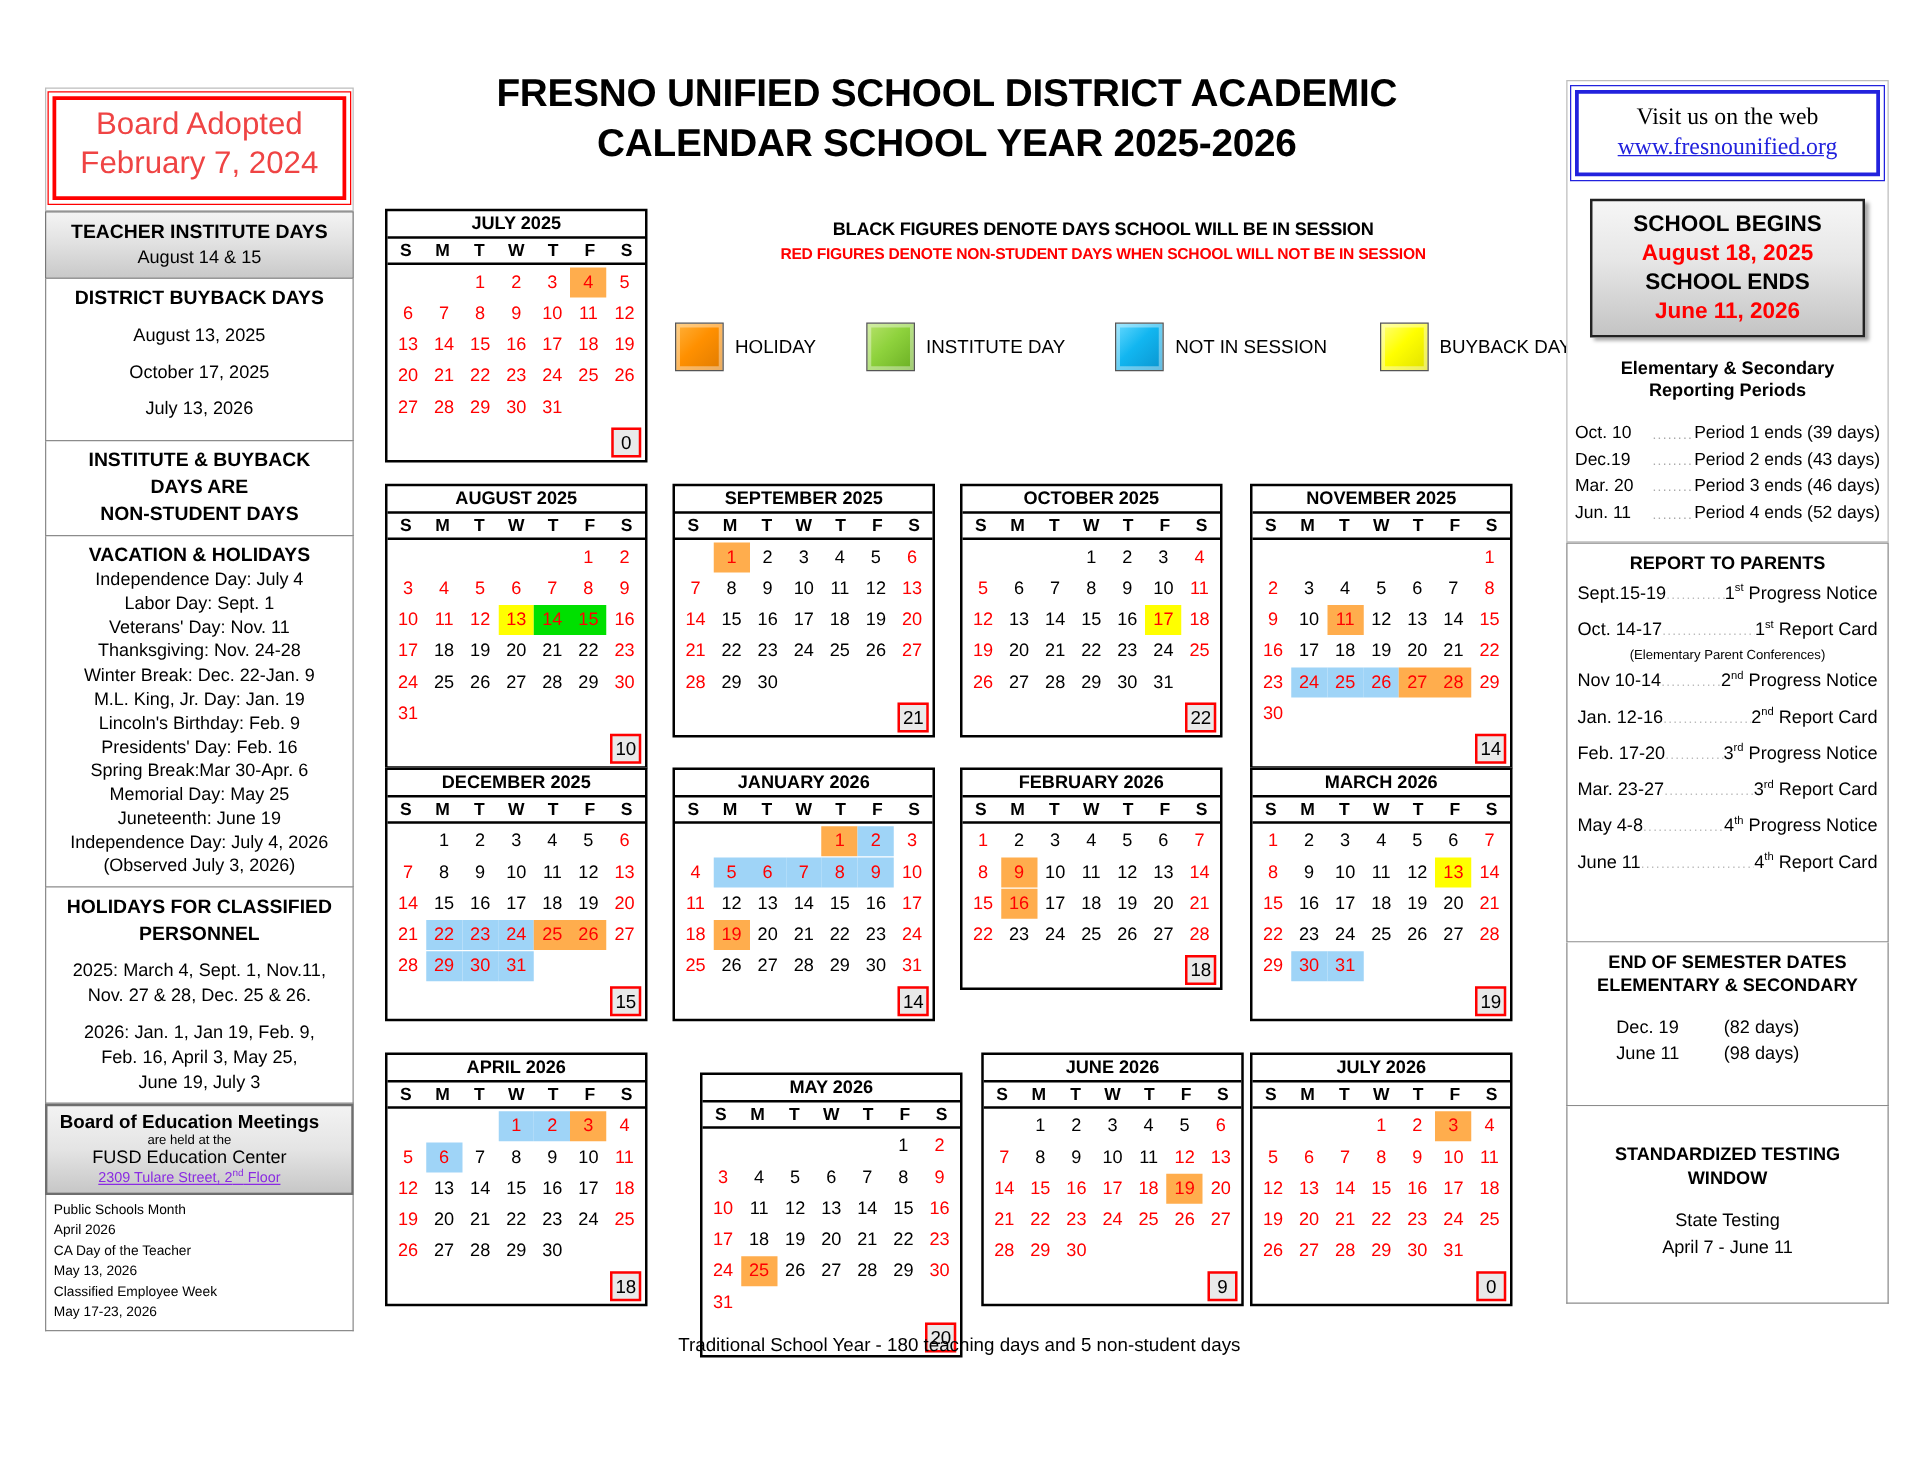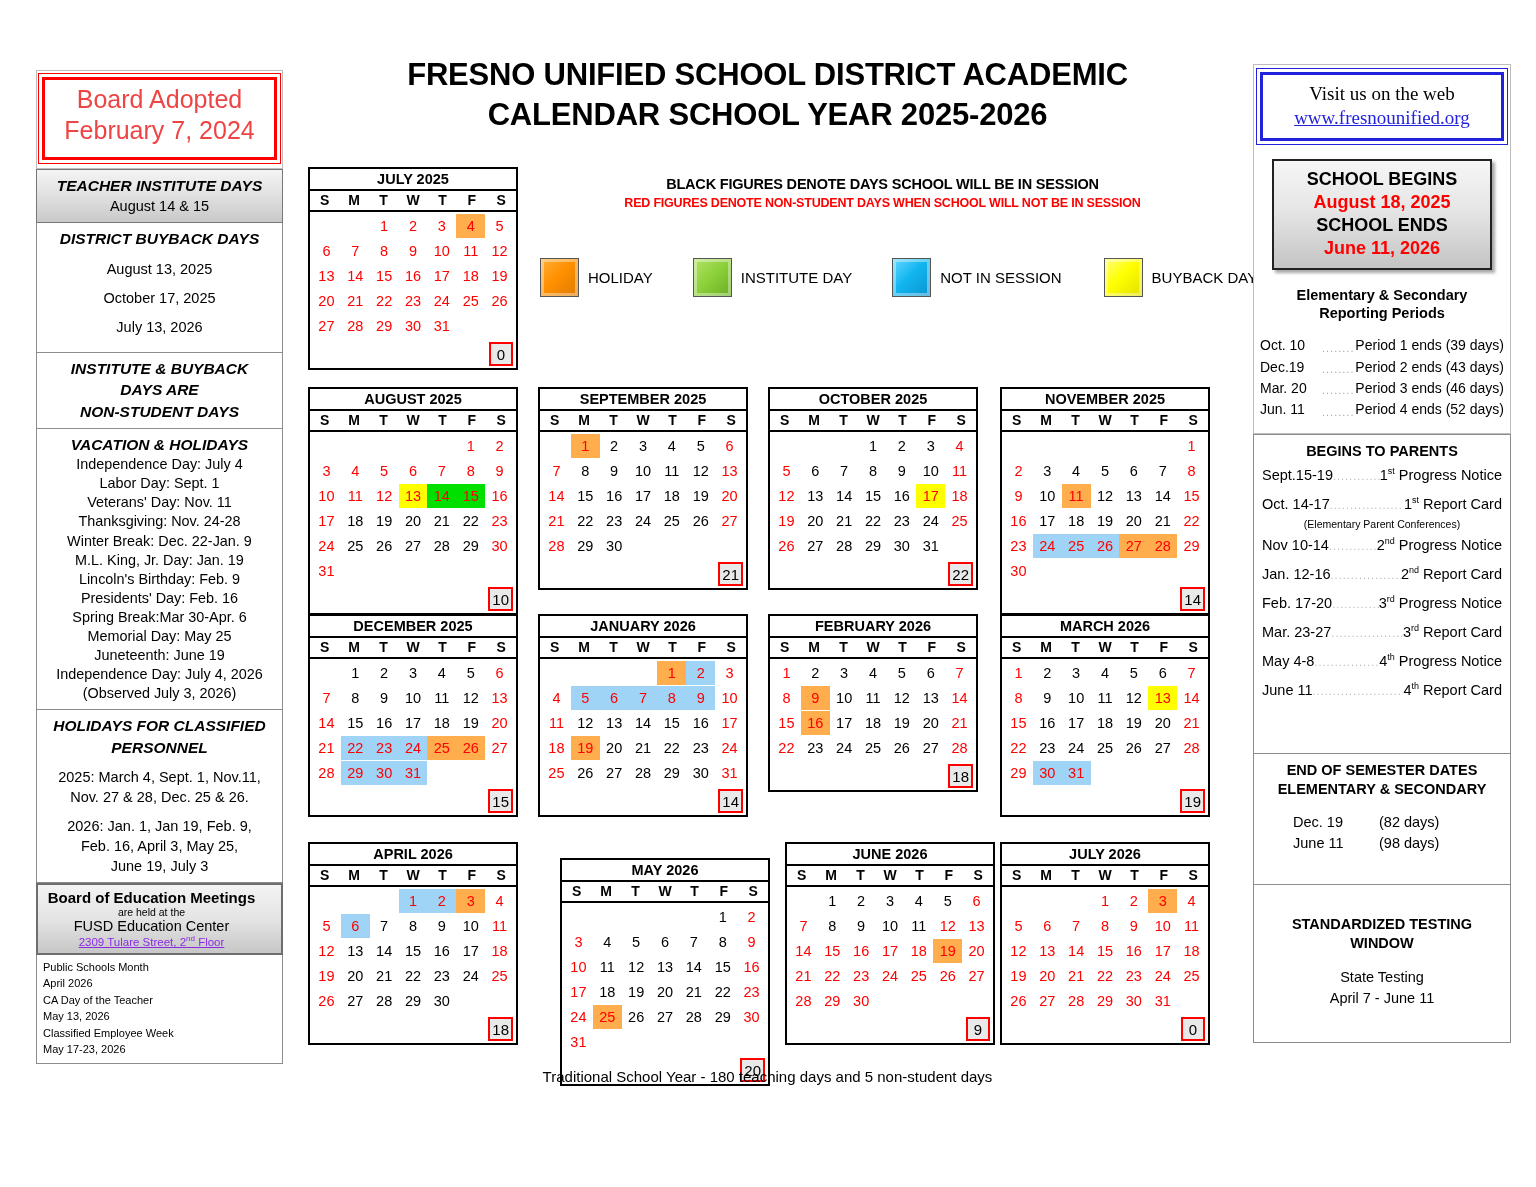--- a/index.html
+++ b/index.html
@@ -42,21 +42,21 @@
   }
   .lbox.first{border-top:1px solid #8c8c8c;}
   .lbox.grad{
     background:linear-gradient(to bottom,#f4f4f4 0%,#e2e2e2 45%,#c9c9c9 100%);
     border:1px solid #777;
   }
   .lbox b,.lbox .hd{font-weight:bold;}
   .lbox .hd{display:block;}
   .lbox .ln{display:block;}
   .sp{height:9px;}
-  .bold16{font-weight:bold;font-size:15.5px;font-style:italic;}
+  .bold16{font-weight:bold;font-size:15.5px;}
   .vac-list .ln{font-size:14.4px;line-height:1.325;}
   .boe{
     background:linear-gradient(to bottom,#f3f3f3 0%,#e4e4e4 50%,#c7c7c7 100%);
     border:2px solid #6e6e6e;
     text-align:center;padding:4px 20px 5px 4px;
   }
   .boe .t1{font-weight:bold;font-size:15px;}
   .boe .t2{font-size:10.5px;}
   .boe .t3{font-size:14.5px;}
   .boe .t4{font-size:11.5px;color:#8a2be2;text-decoration:underline;}
@@ -64,21 +64,21 @@
   .factbox{
     border:1px solid #8c8c8c;border-top:none;padding:4px 6px 5px 6px;
     font-size:11px;
   }
   .factrow{display:flex;justify-content:space-between;line-height:1.5;flex-direction:column;}
   .factrow .fl{flex:0 0 63%;text-align:left;}
   .factrow .fr{flex:0 0 37%;text-align:left;}
 
   
   .title{
-    position:absolute;left:300px;top:55px;width:935px;
+    position:absolute;left:290px;top:55px;width:935px;
     text-align:center;font-size:31px;font-weight:bold;line-height:1.28;
     letter-spacing:-0.2px;
   }
 
   
   .notes{position:absolute;left:545px;top:176px;width:675px;text-align:center;}
   .note-black{font-size:14.5px;font-weight:bold;color:#000;letter-spacing:-0.2px;}
   .note-red{font-size:12.5px;font-weight:bold;color:#ff0000;margin-top:4px;letter-spacing:-0.2px;}
   .legend{
     position:absolute;left:540px;top:258px;width:690px;
@@ -996,21 +996,21 @@
           <div class="rp-row">
             <span class="a">Jun. 11</span>
             <span class="dots">........................................</span>
             <span class="b">Period 4 ends (52 days)</span>
           </div>
         </div>
       <div style="height:6px"></div>
     </div>
 
     <div class="rbox top">
-      <div class="rhd">BEGINS TO PARENTS</div>
+      <div class="rhd">REPORT TO PARENTS</div>
       <div id="rtp-rows">
           <div class="rtp-row">
             <span class="a">Sept.15-19</span>
             <span class="dots">........................................</span>
             <span class="b"><span>1</span><sup>st</sup><span> Progress Notice</span></span>
           </div>
           <div class="rtp-row">
             <span class="a">Oct. 14-17</span>
             <span class="dots">........................................</span>
             <span class="b"><span>1</span><sup>st</sup><span> Report Card</span></span>

